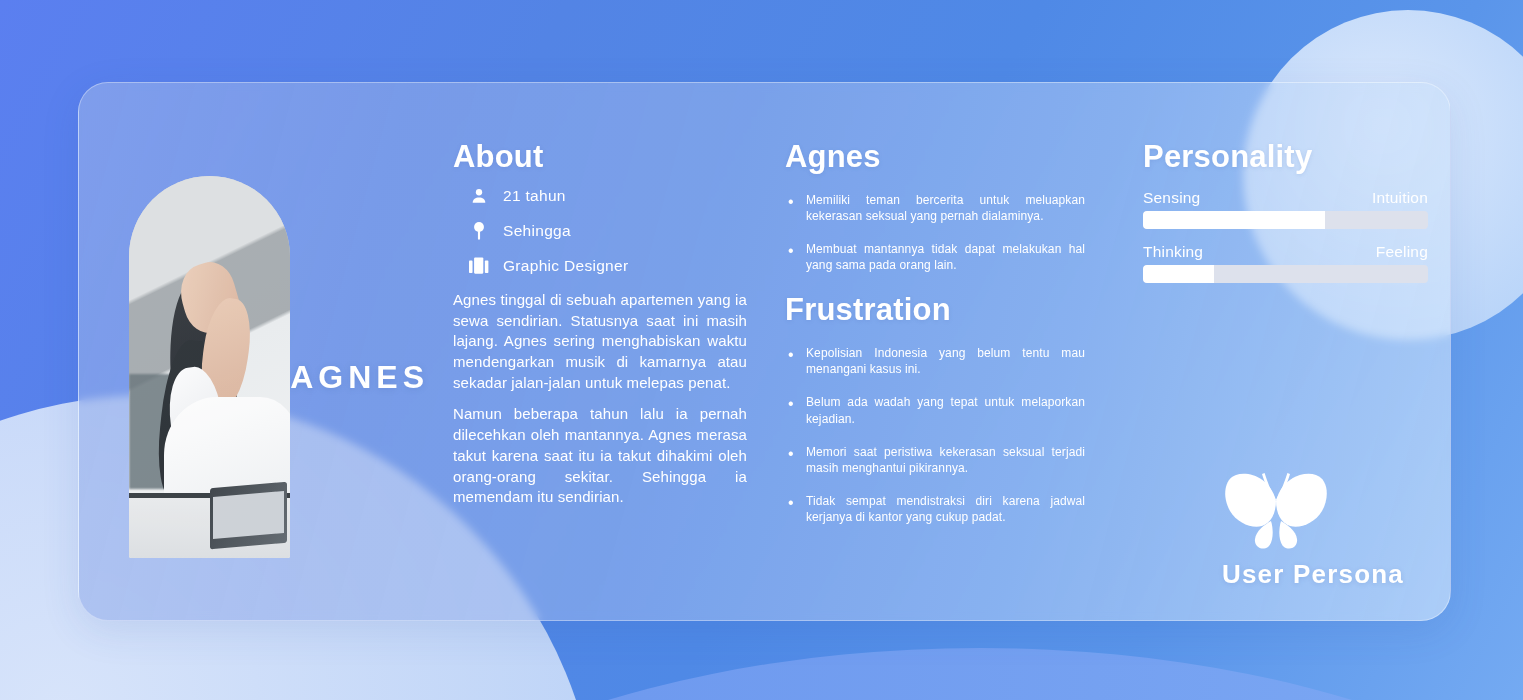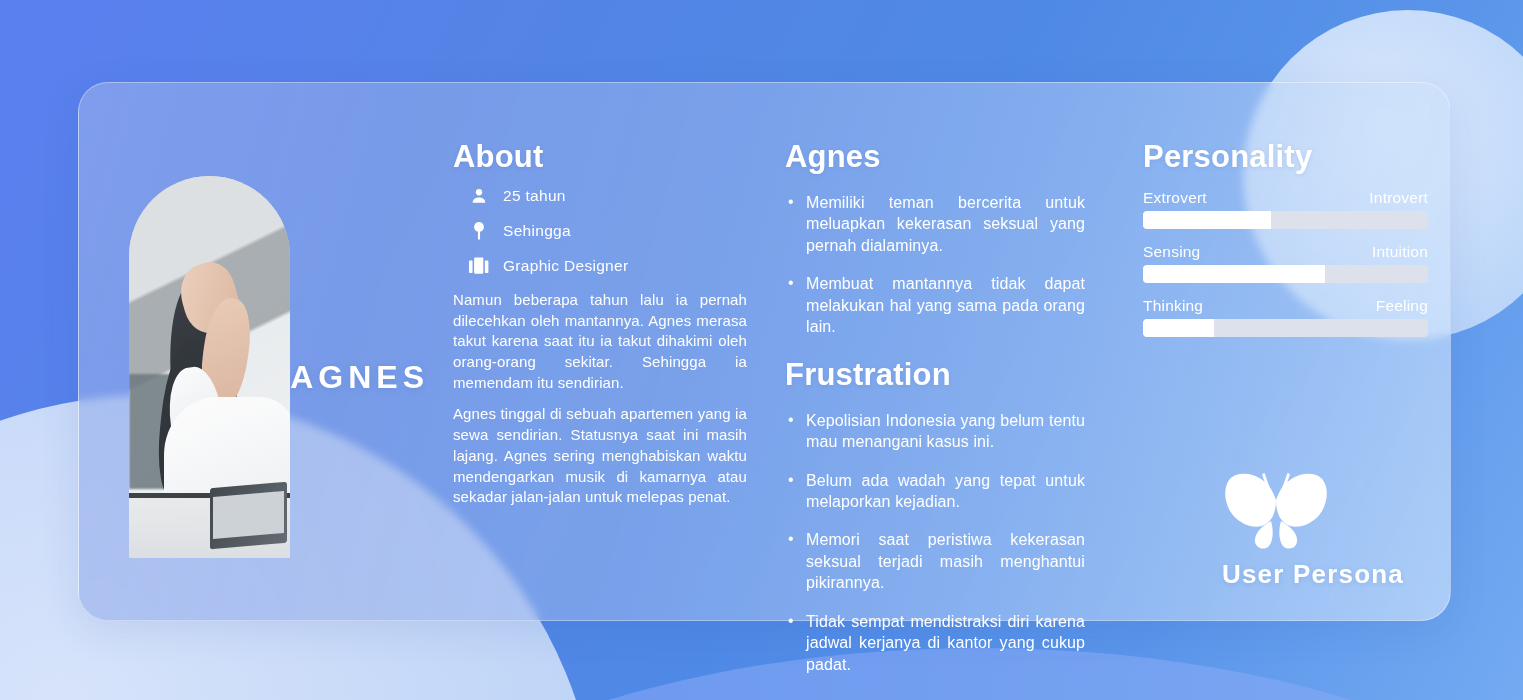--- a/index.html
+++ b/index.html
@@ -147,21 +147,21 @@
     font-size:15px; line-height:1.38; color:#ffffff;
     text-align:justify; text-justify:inter-word;
     letter-spacing:.1px; margin-bottom:11px;
   }
 
   
   .col-goals { width:340px; flex:0 0 340px; padding:22px 14px 0 26px; }
   .blist { list-style:none; margin:4px 0 0 0; padding:0; }
   .blist li {
     position:relative; padding-left:21px; margin-bottom:1px;
-    font-size:16px; line-height:1.34; color:#ffffff;
+    font-size:12px; line-height:1.34; color:#ffffff;
     text-align:justify; text-justify:inter-word; letter-spacing:.1px;margin-top:17px;
   }
   .blist li::before {
     content:"•"; position:absolute; left:3px; top:-1px;
     font-size:16px; color:#ffffff;
   }
   .frus-title { margin-top:19px; }
 
   
   .col-pers { flex:1 1 auto; padding:22px 16px 0 44px; display:flex; flex-direction:column; }
@@ -225,21 +225,21 @@
     <div class="sec-title">About</div>
 
     <div class="about-list">
       <div class="about-row">
         <span class="ic">
           <svg width="18" height="18" viewBox="0 0 24 24">
               <circle cx="12" cy="7" r="4.2"></circle>
               <path d="M3.6 21c0-4.6 3.8-7 8.4-7s8.4 2.4 8.4 7z"></path>
             </svg>
         </span>
-        <span class="about-txt">25 tahun</span>
+        <span class="about-txt">21 tahun</span>
       </div>
       <div class="about-row">
         <span class="ic">
           <svg width="16" height="20" viewBox="0 0 24 30">
               <circle cx="12" cy="9" r="7.4"></circle>
               <rect x="10.4" y="15" width="3.2" height="13" rx="1.2"></rect>
             </svg>
         </span>
         <span class="about-txt">Sehingga</span>
       </div>
@@ -248,22 +248,22 @@
           <svg width="20" height="18" viewBox="0 0 26 22">
               <rect x="0" y="4" width="4.6" height="16" rx="1"></rect>
               <rect x="6.6" y="0" width="12" height="21" rx="1.4"></rect>
               <rect x="20.6" y="4" width="4.6" height="16" rx="1"></rect>
             </svg>
         </span>
         <span class="about-txt">Graphic Designer</span>
       </div>
     </div>
 
+    <p class="bio-p">Agnes tinggal di sebuah apartemen yang ia sewa sendirian. Statusnya saat ini masih lajang. Agnes sering menghabiskan waktu mendengarkan musik di kamarnya atau sekadar jalan-jalan untuk melepas penat.</p>
     <p class="bio-p">Namun beberapa tahun lalu ia pernah dilecehkan oleh mantannya. Agnes merasa takut karena saat itu ia takut dihakimi oleh orang-orang sekitar. Sehingga ia memendam itu sendirian.</p>
-    <p class="bio-p">Agnes tinggal di sebuah apartemen yang ia sewa sendirian. Statusnya saat ini masih lajang. Agnes sering menghabiskan waktu mendengarkan musik di kamarnya atau sekadar jalan-jalan untuk melepas penat.</p>
   </div>
 
   <div class="col-goals">
     <div class="sec-title">Agnes</div>
     <ul class="blist">
       <li>Memiliki teman bercerita untuk meluapkan kekerasan seksual yang pernah dialaminya.</li>
       <li>Membuat mantannya tidak dapat melakukan hal yang sama pada orang lain.</li>
     </ul>
 
     <div class="sec-title frus-title">Frustration</div>
@@ -273,29 +273,20 @@
       <li>Memori saat peristiwa kekerasan seksual terjadi masih menghantui pikirannya.</li>
       <li>Tidak sempat mendistraksi diri karena jadwal kerjanya di kantor yang cukup padat.</li>
     </ul>
   </div>
 
   <div class="col-pers">
     <div class="sec-title">Personality</div>
 
     <div class="traits">
 
-      <div class="trait">
-        <div class="trait-labels">
-          <span>Extrovert</span>
-          <span>Introvert</span>
-        </div>
-        <div class="trait-track">
-          <div class="trait-fill" style="width: 45%;"></div>
-        </div>
-      </div>
 
       <div class="trait">
         <div class="trait-labels">
           <span>Sensing</span>
           <span>Intuition</span>
         </div>
         <div class="trait-track">
           <div class="trait-fill" style="width: 64%;"></div>
         </div>
       </div>

